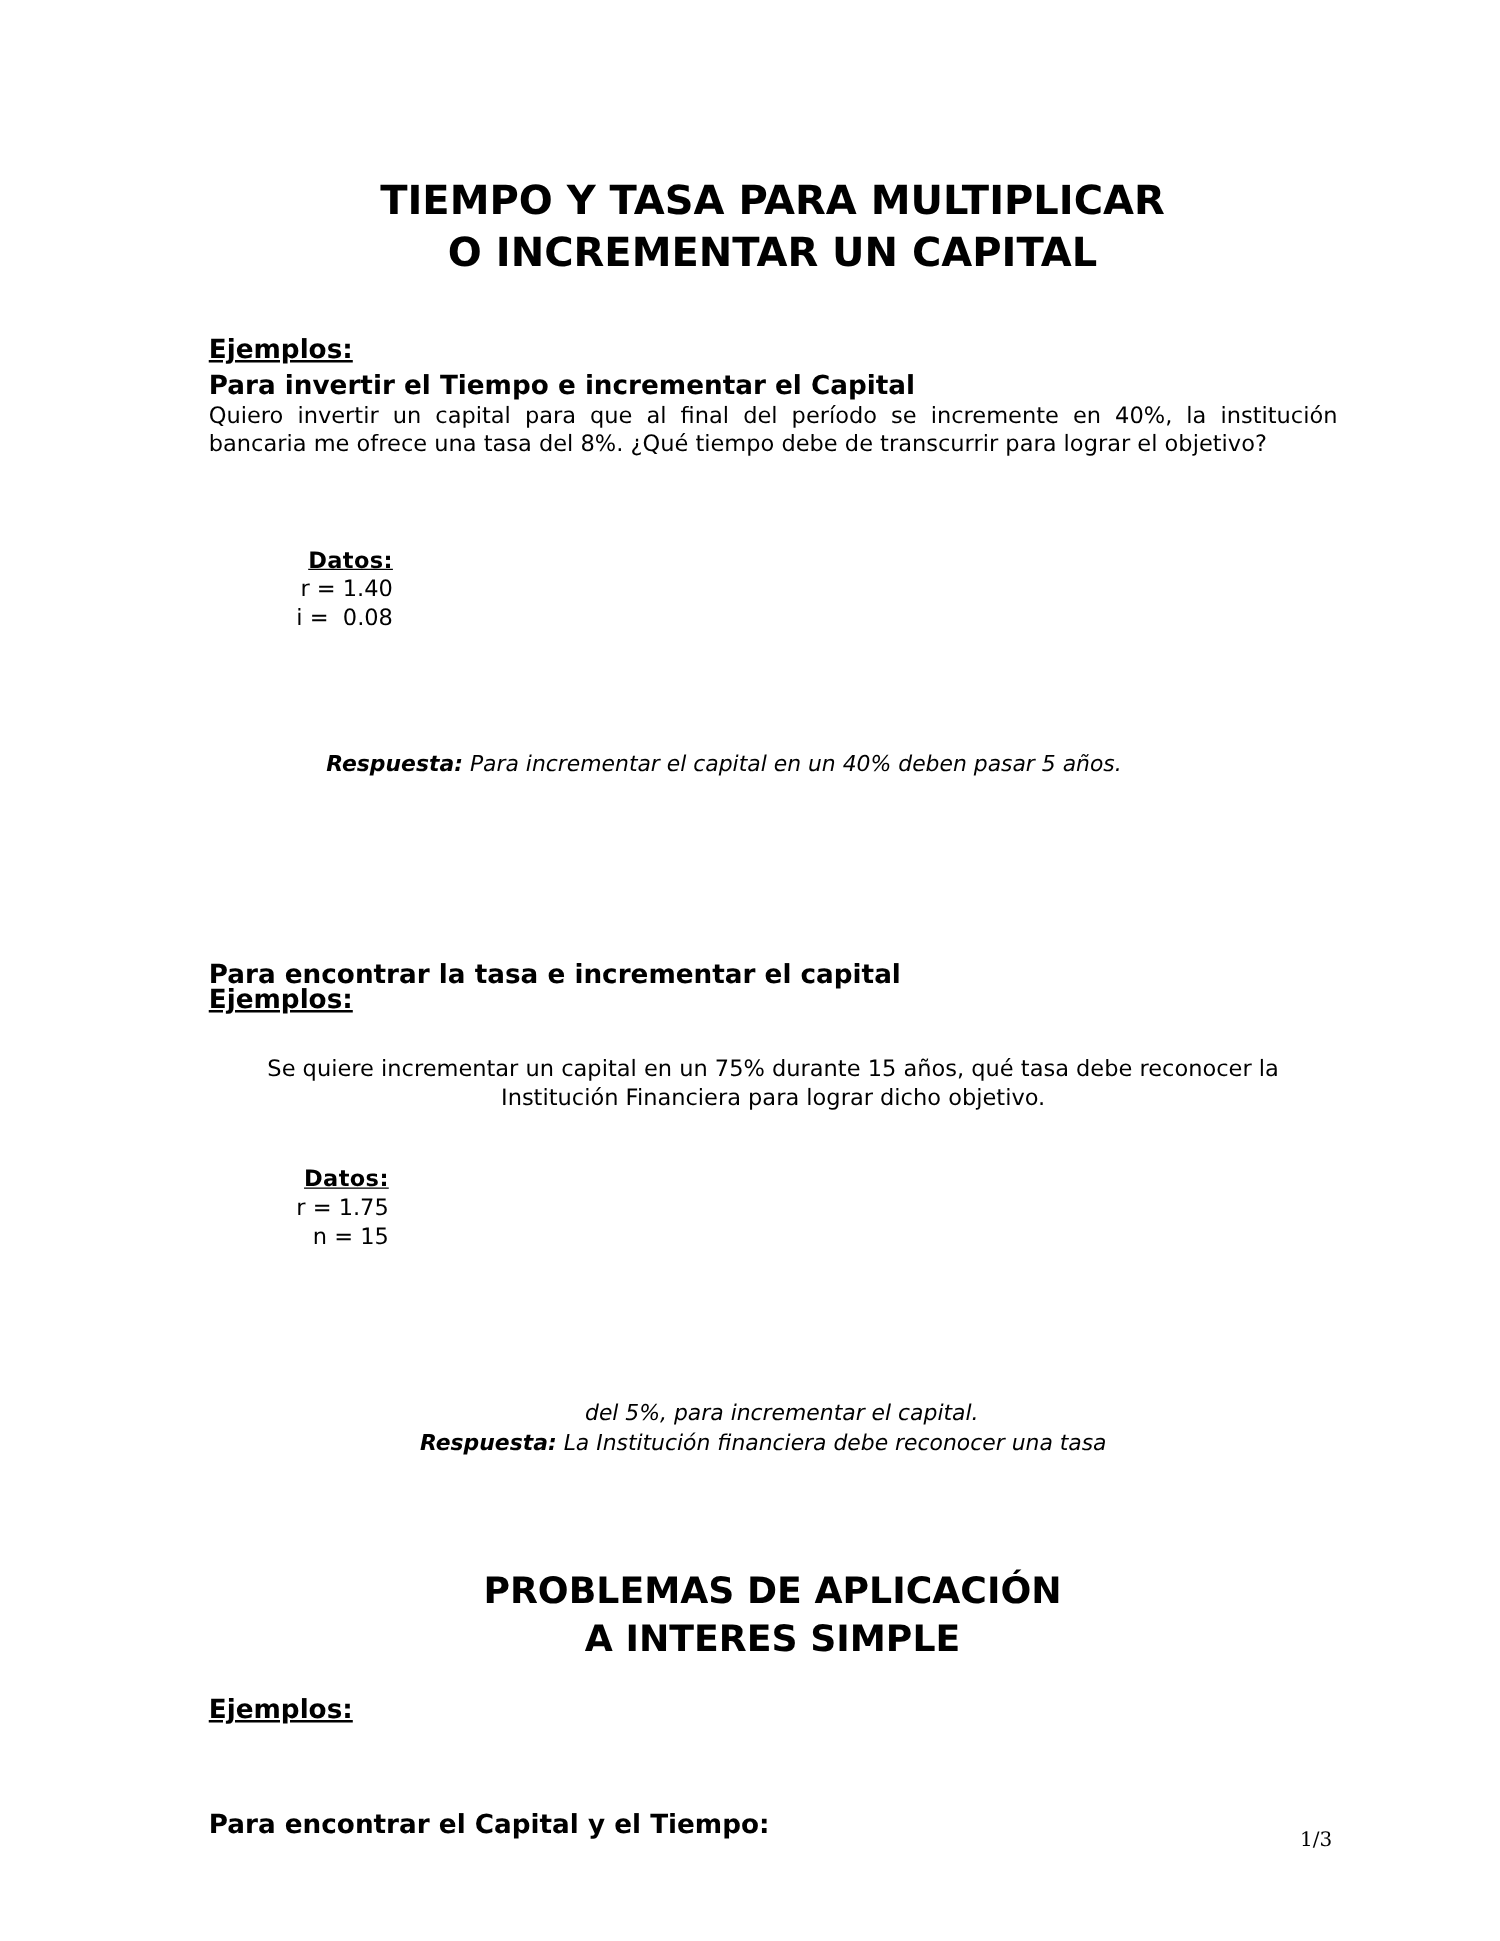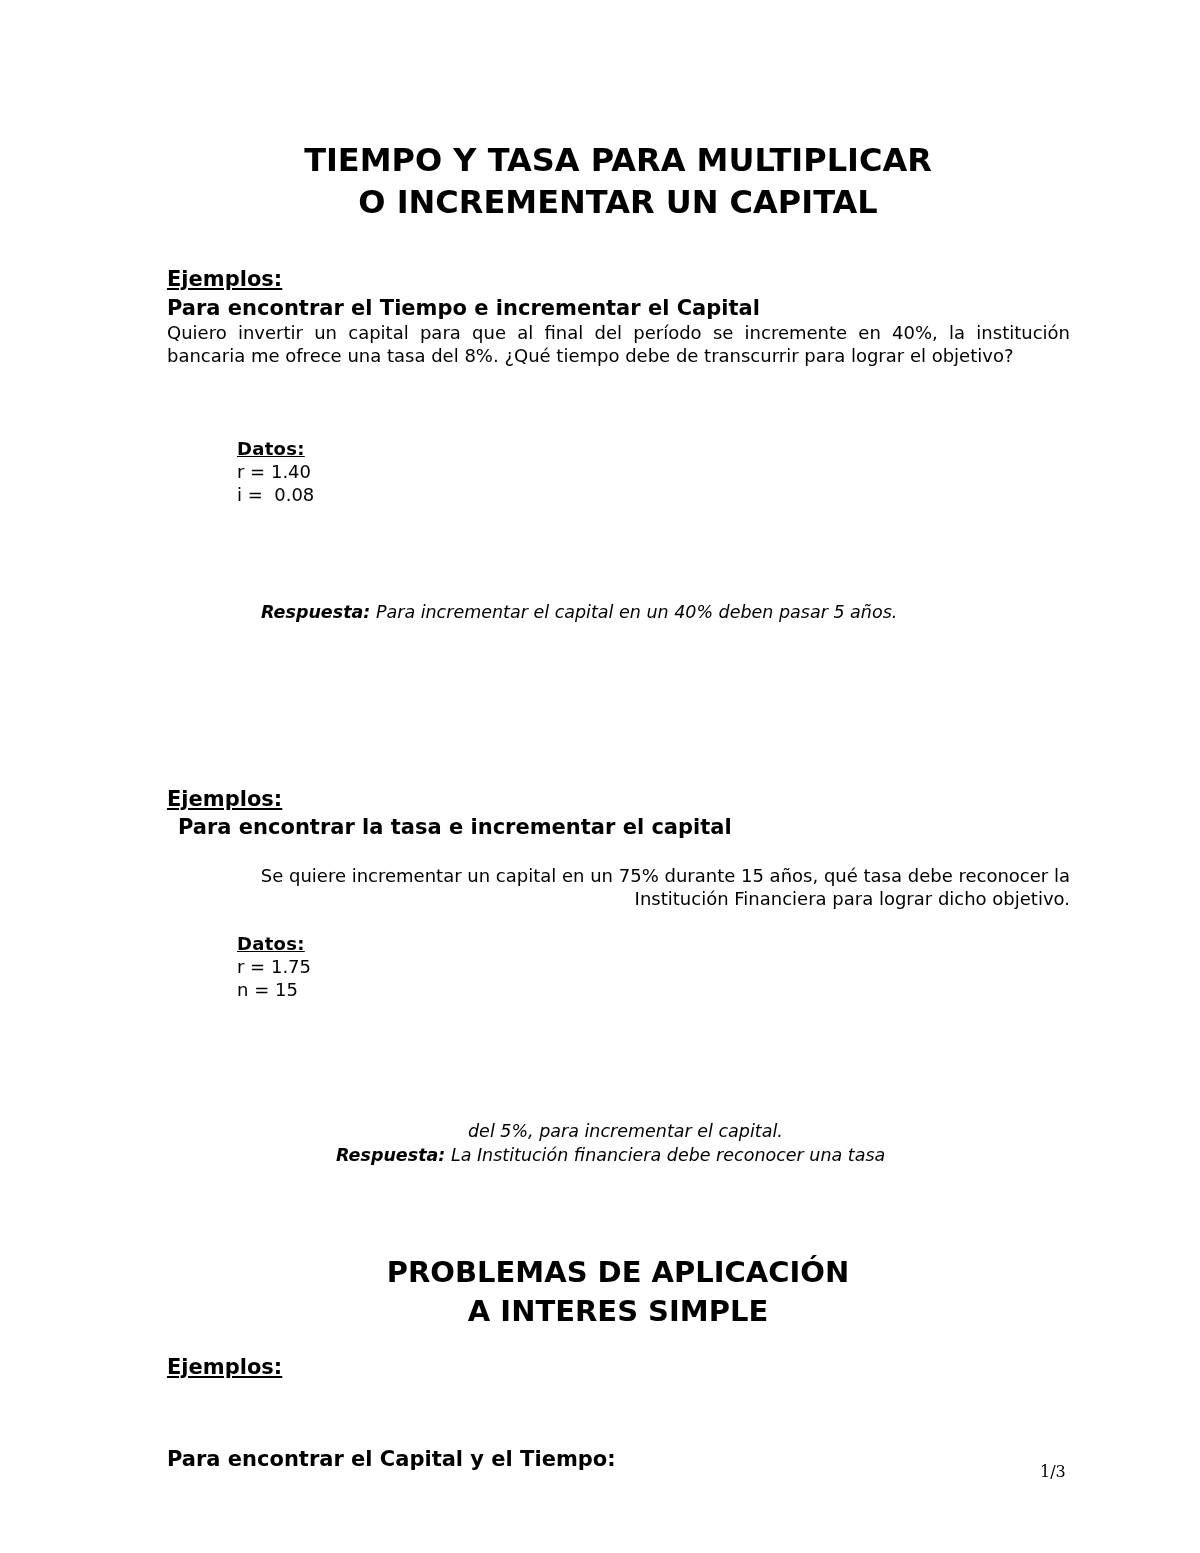--- a/index.html
+++ b/index.html
@@ -18,51 +18,51 @@
     text-decoration: underline;
   }
   .subhead {
     left: 167px; font-weight: bold; font-size: 21px; line-height: 26px;
     white-space: nowrap;
   }
   .para {
     left: 167px; width: 903px; font-size: 18px; line-height: 23px;
     text-align: justify;
   }
-  .datos { left: 237px; font-size: 18px; line-height: 23px; }
+  .datos { left: 237px; font-size: 18px; line-height: 23px; text-align: right; }
   .datos .dl { font-weight: bold; text-decoration: underline; letter-spacing: 0.3px; }
   .resp { font-size: 17.5px; line-height: 23px; font-style: italic; white-space: nowrap; }
   .resp .rl { font-weight: bold; }
   .pagenum { left: 1040px; top: 1462px; font-family: "DejaVu Serif", serif; font-size: 16px; }
 </style>
 </head>
 <body>
 
 <div class="page">
 
   <div class="abs title" style="top:139px;">TIEMPO Y TASA PARA MULTIPLICAR</div>
   <div class="abs title" style="top:181px;">O INCREMENTAR UN CAPITAL</div>
 
   <div class="abs ej-label" style="top:266px;">Ejemplos:</div>
-  <div class="abs subhead" style="top:295px;">Para encontrar el Tiempo e incrementar el Capital</div>
+  <div class="abs subhead" style="top:295px;">Para invertir el Tiempo e incrementar el Capital</div>
   <div class="abs para" style="top:321px;">Quiero invertir un capital para que al final del período se incremente en 40%, la institución bancaria me ofrece una tasa del 8%.  ¿Qué tiempo debe de transcurrir para lograr el objetivo?</div>
 
   <div class="abs datos" style="top:437px;">
     <div class="dl">Datos:</div>
     <div>r = 1.40</div>
     <div style="white-space:pre;">i =  0.08</div>
   </div>
 
   <div class="abs resp" style="top:601px; left:261px;text-align:right;">
     <span class="rl">Respuesta:</span><span> Para incrementar el capital en un 40% deben pasar 5 años.</span>
   </div>
 
   <div class="abs ej-label" style="top:786px;">Ejemplos:</div>
-  <div class="abs subhead" style="top:814px;margin-left:11px;">Para encontrar la tasa e incrementar el capital</div>
-  <div class="abs para" style="top:864px; text-align:right;">Se quiere incrementar un capital en un 75% durante 15 años, qué tasa debe reconocer la Institución Financiera para lograr dicho objetivo.</div>
+  <div class="abs subhead" style="top:766px;">Para encontrar la tasa e incrementar el capital</div>
+  <div class="abs para" style="top:844px; text-align:center;">Se quiere incrementar un capital en un 75% durante 15 años, qué tasa debe reconocer la Institución Financiera para lograr dicho objetivo.</div>
 
   <div class="abs datos" style="top:932px;">
     <div class="dl">Datos:</div>
     <div>r = 1.75</div>
     <div>n = 15</div>
   </div>
 
   <div class="abs resp" style="top:1144px; left:336px;">
     <span class="rl">Respuesta:</span><span> La Institución financiera debe reconocer una tasa</span>
   </div>

